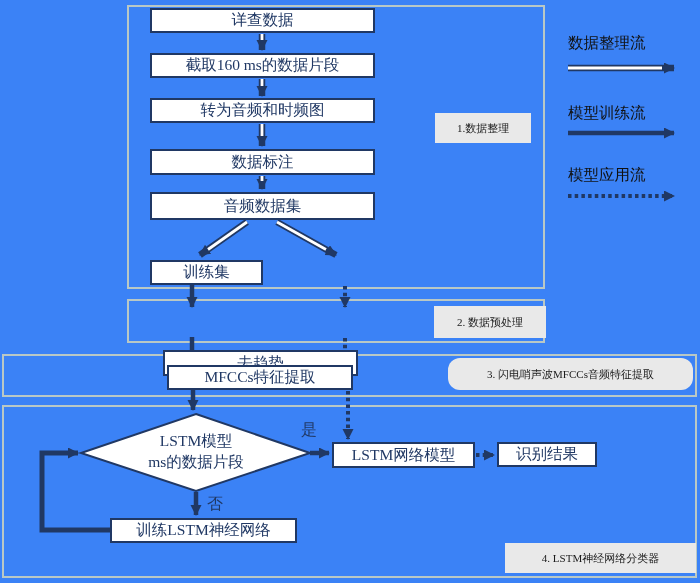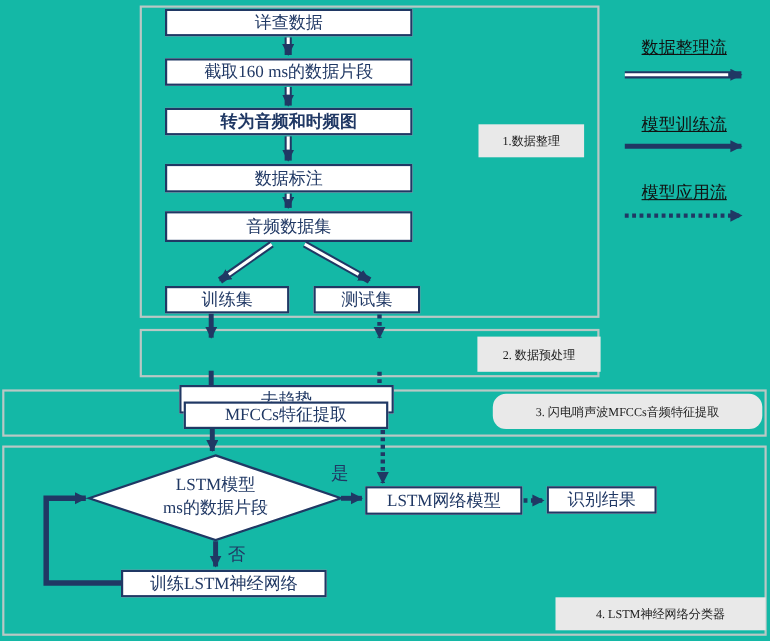--- a/index.html
+++ b/index.html
@@ -3,39 +3,39 @@
 <meta charset="utf-8">
 <style>
   :root{
     --navy:#203864;
     --section-border:#b9c8c5;
     --label-bg:#e9e9e9;
     --label-text:#1b1b1b;
   }
   html,body{margin:0;padding:0;background:#ffffff;}
   #canvas{
-    position:relative;width:700px;height:583px;background:#14b8a6;overflow:hidden;
+    position:relative;width:700px;height:583px;background:#3b82f6;overflow:hidden;
     font-family:"Liberation Serif","DejaVu Serif",serif;
   }
   .section{
     position:absolute;border:2px solid var(--section-border);background:transparent;
     box-sizing:border-box;
   }
   .box{
     position:absolute;border:2px solid var(--navy);background:#ffffff;color:var(--navy);
     box-sizing:border-box;display:flex;align-items:center;justify-content:center;
     font-size:15.5px;white-space:nowrap;z-index:3;
   }
   .glabel{
     position:absolute;background:var(--label-bg);color:var(--label-text);
     display:flex;align-items:center;justify-content:center;font-size:11px;
     white-space:nowrap;z-index:3;box-sizing:border-box;
   }
   .legend-label{
-    position:absolute;color:#111;font-size:15.5px;text-align:center;white-space:nowrap;z-index:3;text-decoration:underline;
+    position:absolute;color:#111;font-size:15.5px;text-align:left;white-space:nowrap;z-index:3;
   }
   .navy-text{
     position:absolute;color:var(--navy);font-size:16px;white-space:nowrap;z-index:4;
   }
   #diamond-text{
     position:absolute;left:118px;top:430px;width:156px;color:var(--navy);
     font-size:15.5px;line-height:21px;text-align:center;z-index:4;
   }
   #arrow-layer{position:absolute;left:0;top:0;z-index:2;pointer-events:none;}
 </style>
@@ -102,34 +102,31 @@
     <path d="M568,133 L674,133" stroke="#203864" stroke-width="4.5" marker-end="url(#mh)" fill="none"></path>
     <path d="M568,196 L674,196" stroke="#203864" stroke-width="4" stroke-dasharray="3.5 3.2" marker-end="url(#mh)" fill="none"></path>
   </svg>
 
   <div class="box" style="left:150px;top:8px;width:225px;height:25px;">
       <span>详查数据</span>
     </div>
   <div class="box" style="left:150px;top:53px;width:225px;height:25px;">
       <span>截取160 ms的数据片段</span>
     </div>
-  <div class="box" style="left:150px;top:98px;width:225px;height:25px;font-weight:bold;">
+  <div class="box" style="left:150px;top:98px;width:225px;height:25px;">
       <span>转为音频和时频图</span>
     </div>
   <div class="box" style="left:150px;top:149px;width:225px;height:26px;">
       <span>数据标注</span>
     </div>
   <div class="box" style="left:150px;top:260px;width:113px;height:25px;">
       <span>训练集</span>
     </div>
   <div class="box" style="left:150px;top:192px;width:225px;height:28px;">
       <span>音频数据集</span>
-    </div>
-  <div class="box" style="left:285px;top:260px;width:97px;height:25px;">
-      <span>测试集</span>
     </div>
   <div class="box" style="left:163px;top:310px;width:195px;height:26px;margin-top:40px;">
       <span>去趋势</span>
     </div>
   <div class="box" style="left:167px;top:365px;width:186px;height:25px;">
       <span>MFCCs特征提取</span>
     </div>
   <div class="box" style="left:332px;top:442px;width:143px;height:26px;">
       <span>LSTM网络模型</span>
     </div>

